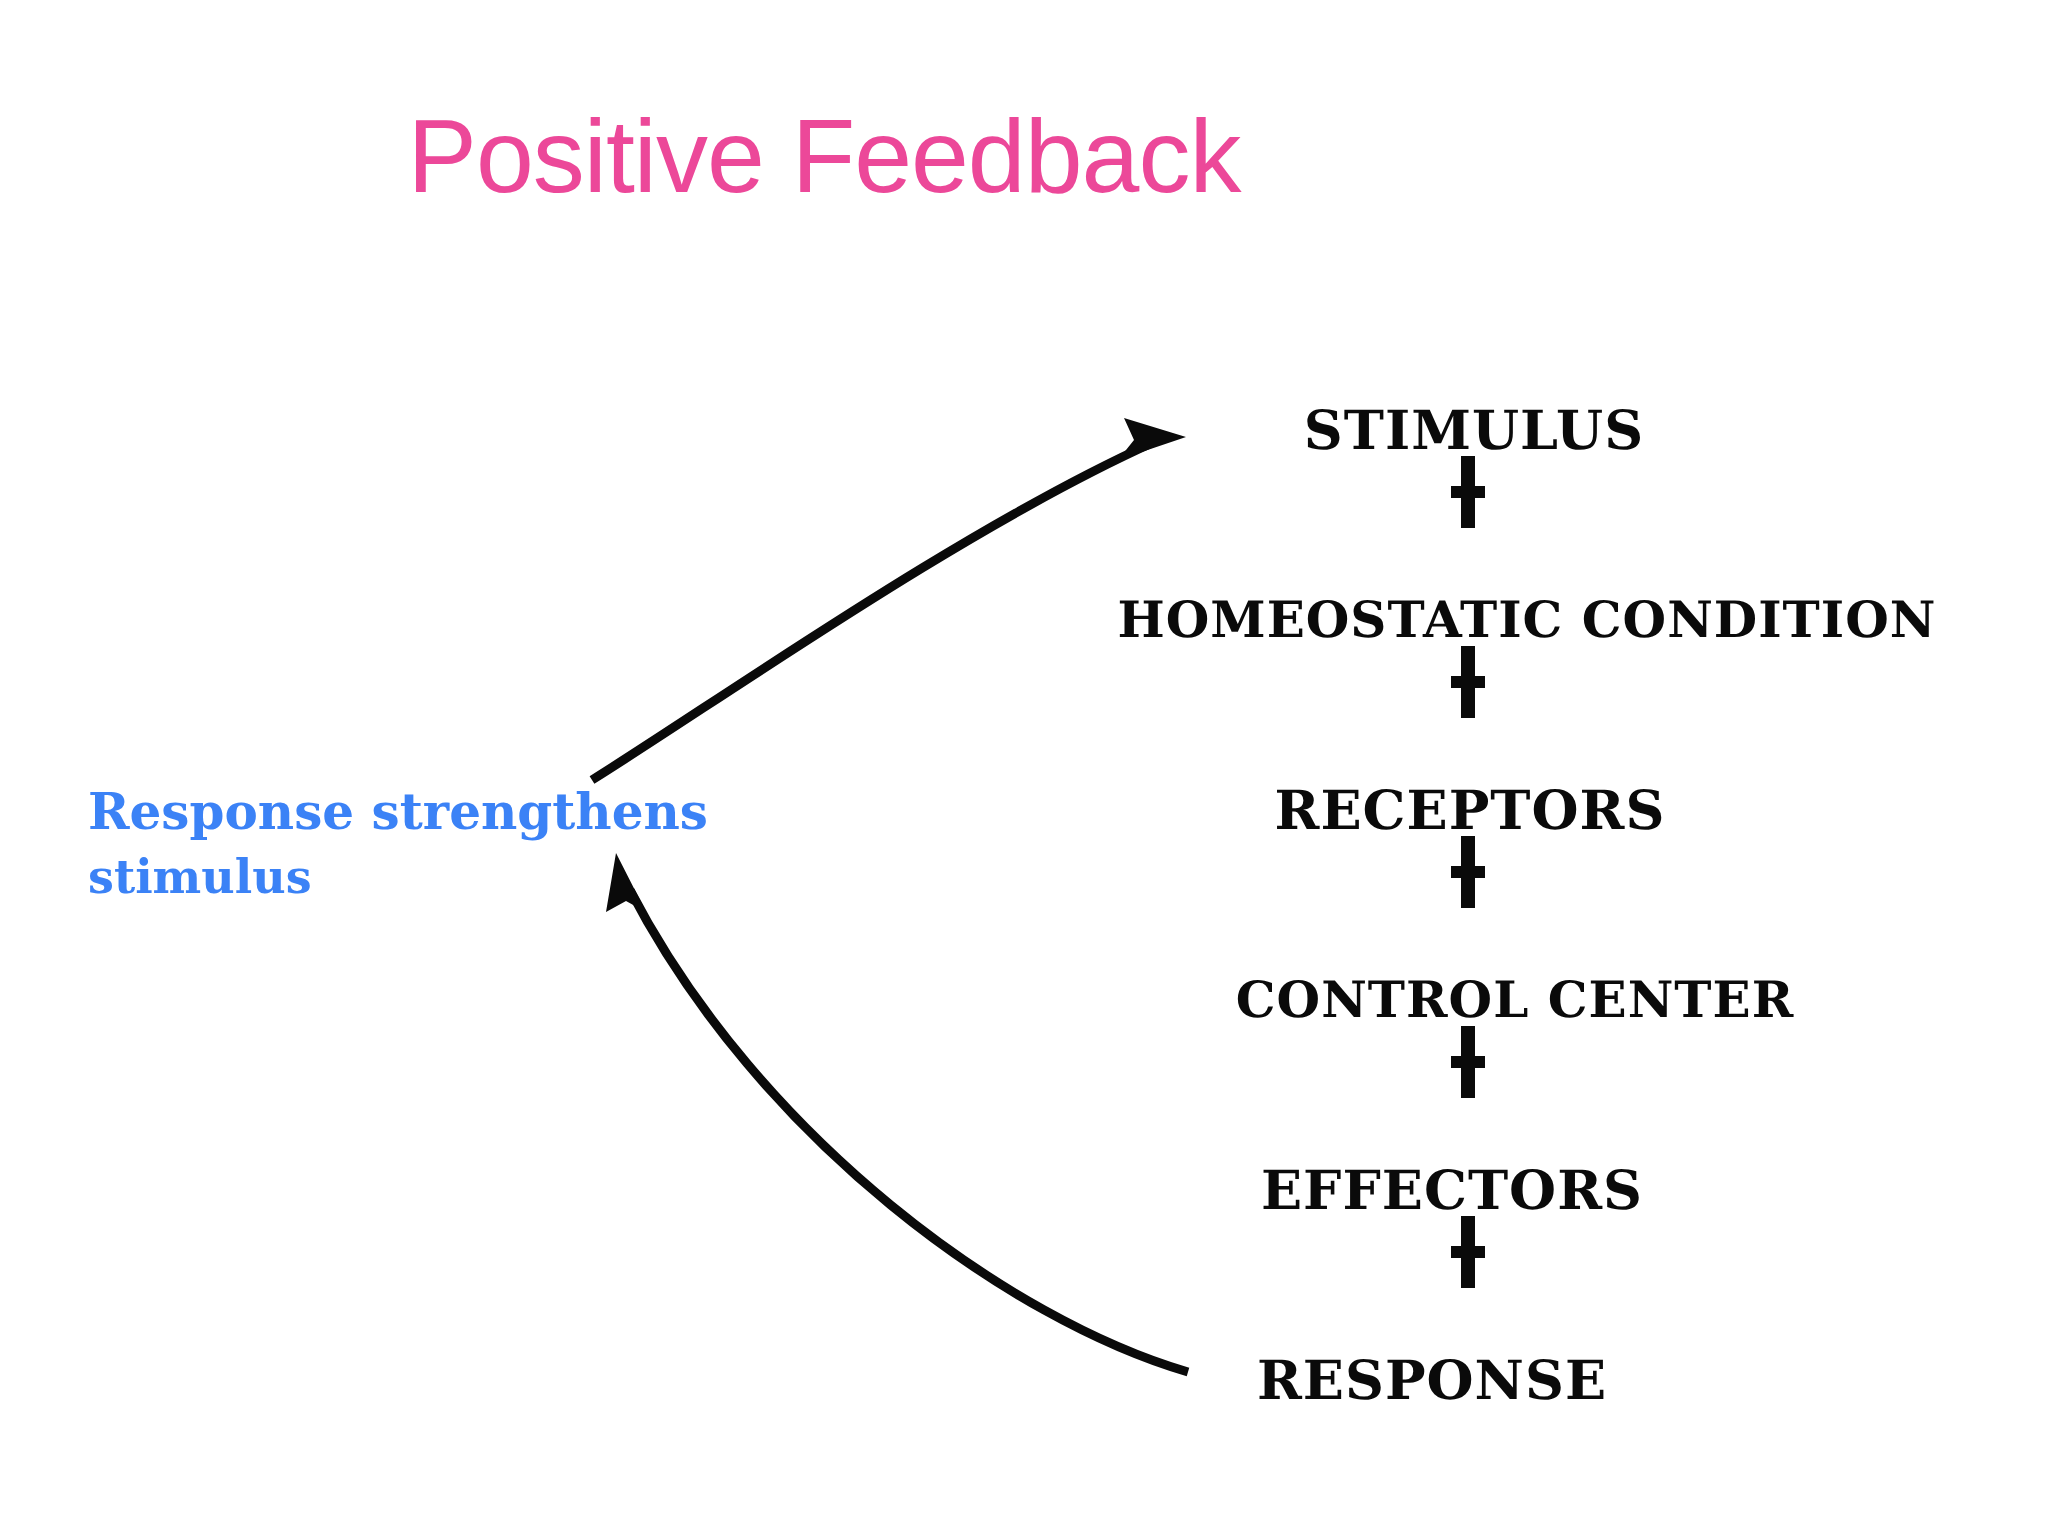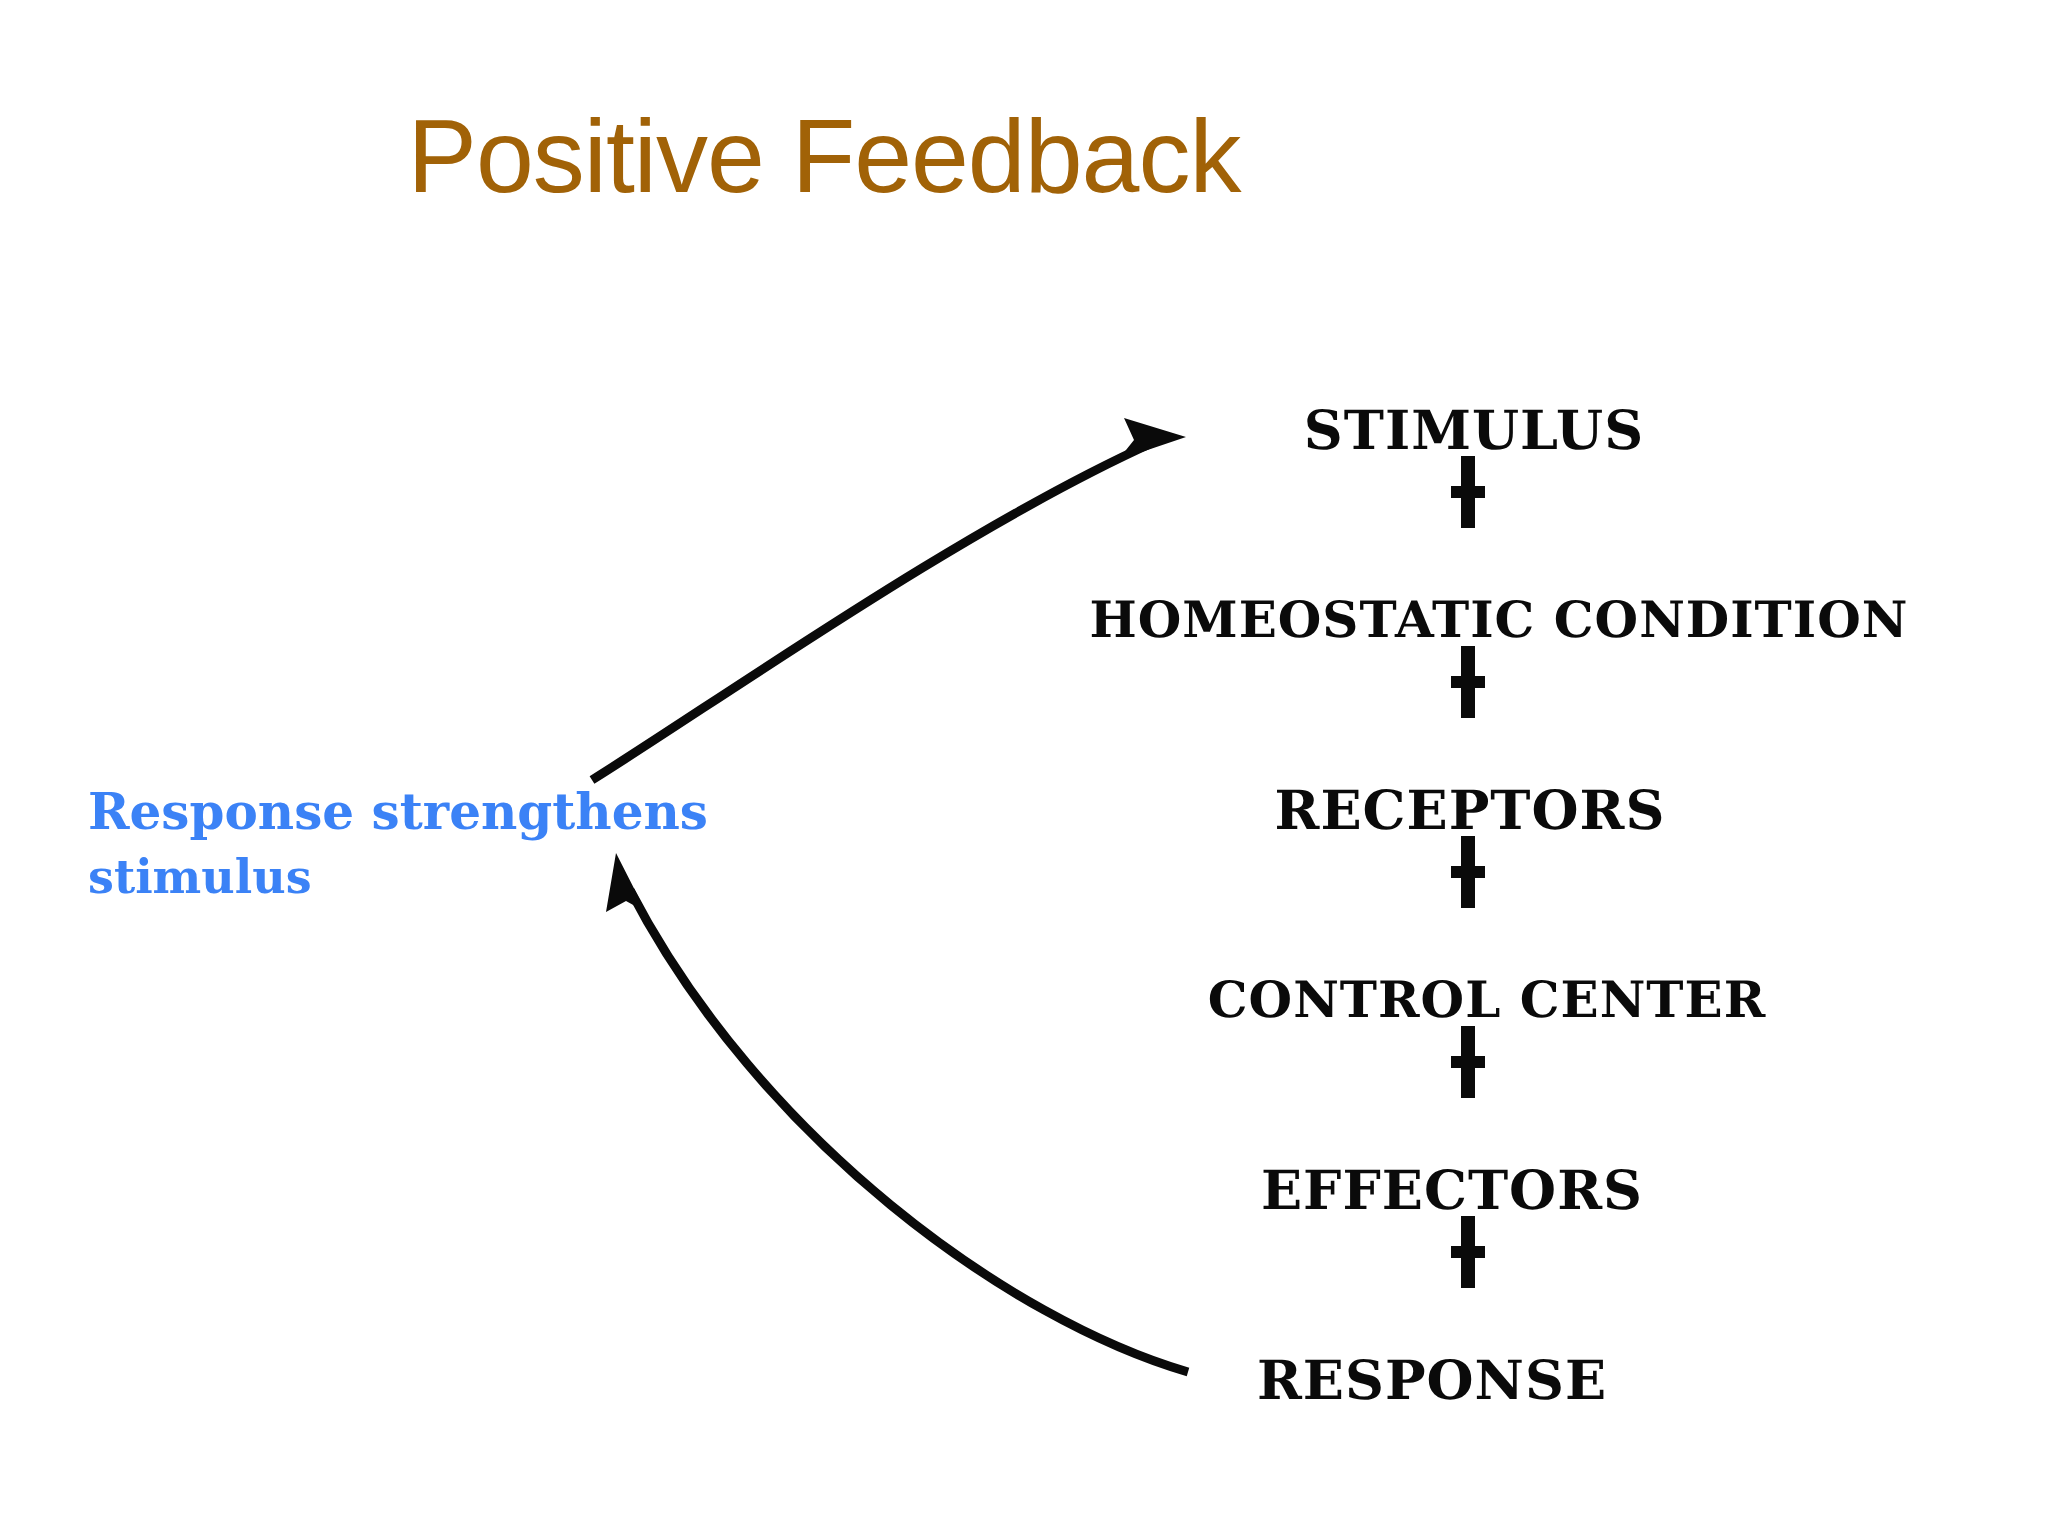--- a/index.html
+++ b/index.html
@@ -26,21 +26,21 @@
     position: absolute;
     left: 0;
     top: 104px;
     width: 1648px;
     text-align: center;
     font-family: "Liberation Sans", sans-serif;
     font-size: 104px;
     font-weight: 400;
     letter-spacing: -1px;
     line-height: 1.0;
-    color: #a16207;
+    color: #ec4899;
     white-space: nowrap;
   }
 
   
   #diagram {
     position: absolute;
     left: 0;
     top: 0;
     width: 1645px;
     height: 1536px;
@@ -61,21 +61,21 @@
     font-weight: 700;
     color: #0a0a0a;
     white-space: nowrap;
     transform: translateX(-50%);
     letter-spacing: 1px;
     -webkit-font-smoothing: none;
     text-rendering: geometricPrecision;
   }
 
   .flow-label.sz-1 { font-size: 54px; }
-  .flow-label.sz-2 { font-size: 50px; }
+  .flow-label.sz-2 { font-size: 50px; margin-left: 28px; }
 
   
   #left-note {
     position: absolute;
     left: 88px;
     top: 778px;
     width: 740px;
     font-family: "DejaVu Serif", "Liberation Serif", serif;
     font-weight: 700;
     font-size: 50px;

